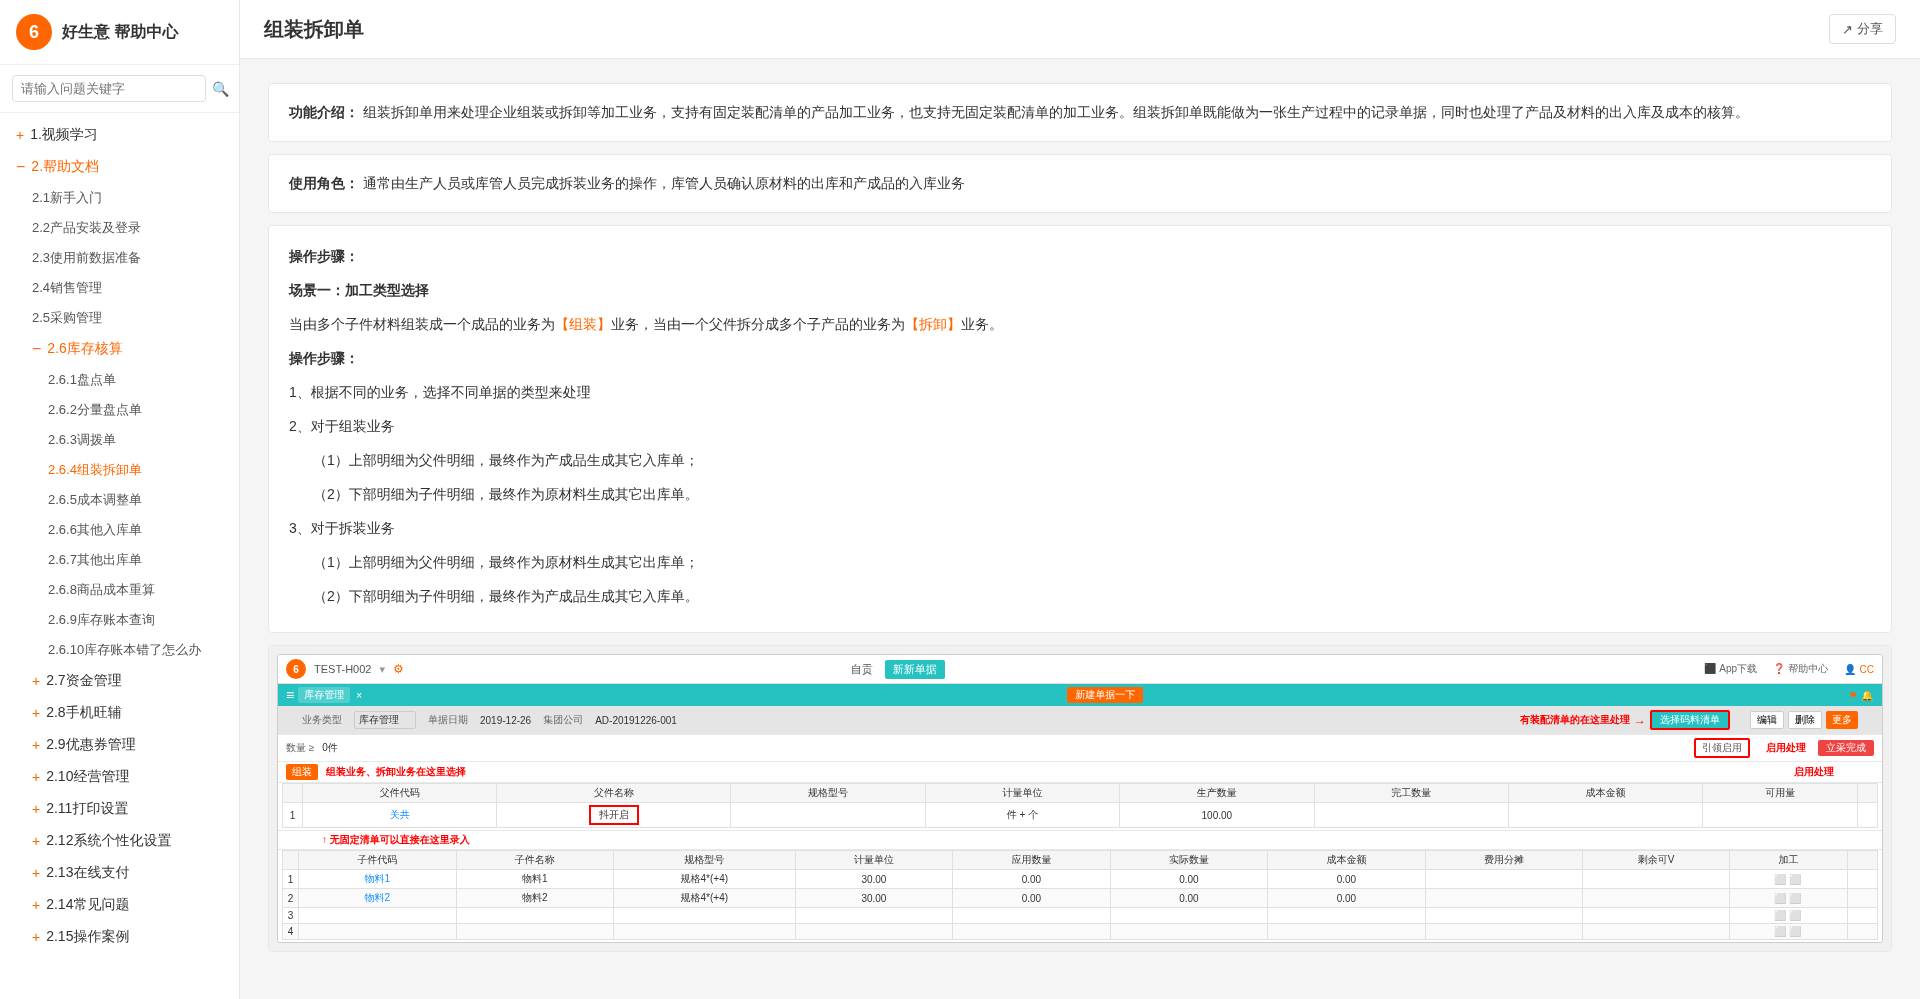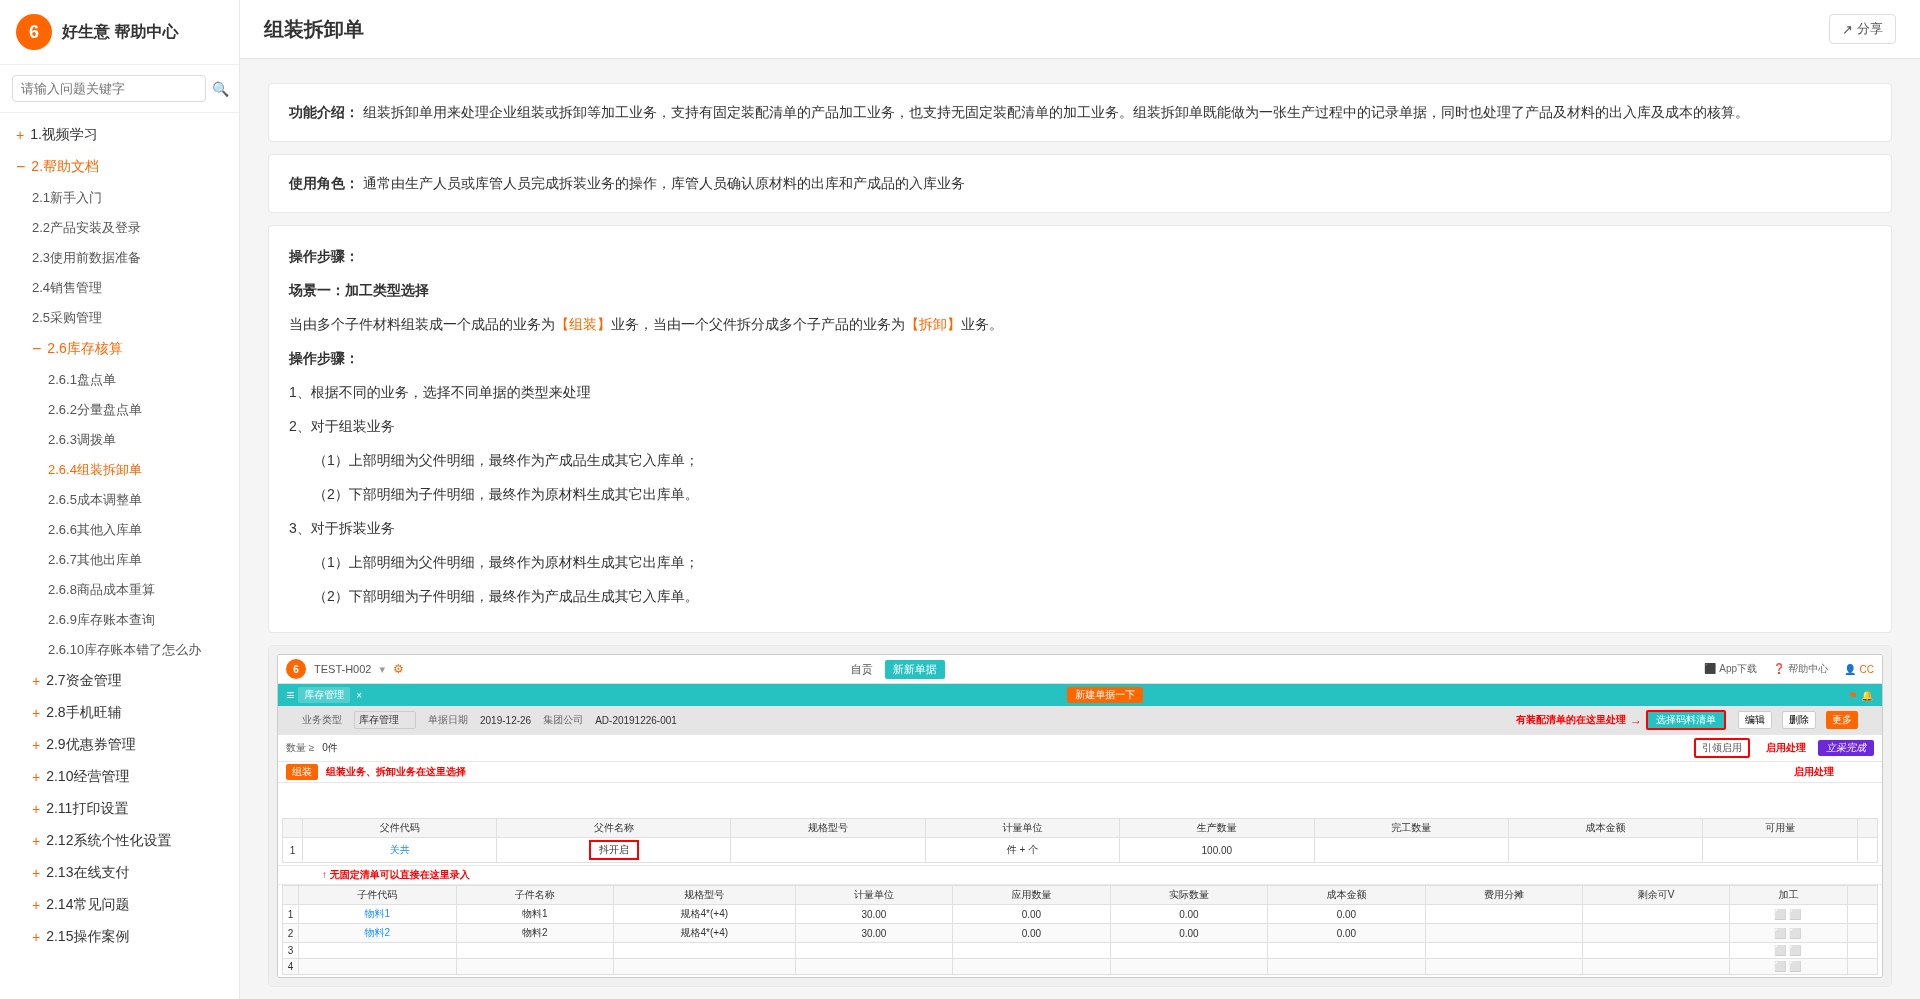--- a/index.html
+++ b/index.html
@@ -458,46 +458,46 @@
             <span>2019-12-26</span>
             <span style="color:#666;">集团公司</span>
             <span>AD-20191226-001</span>
             <div style="flex:1;"></div>
 
             <div style="position:relative; display:inline-flex; align-items:center; gap:4px;">
               <span style="color:red; font-size:10px; font-weight:bold;">有装配清单的在这里处理</span>
               <span style="color:red; font-size:12px;">→</span>
               <button style="background:#26c2c2; color:#fff; border:none; border-radius:2px; padding:1px 8px; font-size:10px; border:2px solid red;">选择码料清单</button>
             </div>
-            <div style="display:flex; gap:10px;">
+            <div style="margin-left:8px; display:flex; gap:4px;">
               <button style="background:#fff; border:1px solid #ccc; border-radius:2px; padding:1px 6px; font-size:10px;">编辑</button>
               <button style="background:#fff; border:1px solid #ccc; border-radius:2px; padding:1px 6px; font-size:10px;">删除</button>
               <button style="background:#f60; color:#fff; border:none; border-radius:2px; padding:1px 6px; font-size:10px;">更多</button>
             </div>
           </div>
 
           <div style="display:flex; padding:3px 8px; background:#fff; border-bottom:1px solid #e8e8e8; font-size:10px; align-items:center; gap:8px; position:relative;">
             <span style="color:#666;">数量 ≥</span>
             <span>0件</span>
             <div style="flex:1;"></div>
 
             <span style="border:1px solid #ccc; padding:1px 6px; border-radius:2px; border:2px solid red; color:#555;">引领启用</span>
             <span style="color:red; font-size:10px; font-weight:bold; margin-left:8px;">启用处理</span>
-            <button style="background:#6d28d9; color:#fff; border:none; border-radius:2px; padding:1px 8px; font-size:10px; margin-left:4px;font-style:italic;">立采完成</button>
+            <button style="background:#ef4444; color:#fff; border:none; border-radius:2px; padding:1px 8px; font-size:10px; margin-left:4px;">立采完成</button>
           </div>
 
           <div style="display:flex; padding:2px 8px; background:#fff; border-bottom:1px solid #e8e8e8; font-size:10px; align-items:center; gap:8px; position:relative;">
             <span style="background:#f60; color:#fff; padding:1px 6px; border-radius:2px; font-size:10px;">组装</span>
             <span style="color:red; font-weight:bold; font-size:10px;">组装业务、拆卸业务在这里选择</span>
             <div style="flex:1;"></div>
             <span style="color:red; font-weight:bold; font-size:10px; margin-right:40px;">启用处理</span>
           </div>
 
           <div style="padding:0 4px 2px; background:#fff;">
-            <table class="mock-table" style="width:100%;margin-top:35px;">
+            <table class="mock-table" style="width:100%;">
               <thead>
                 <tr>
                   <th style="width:20px;"></th>
                   <th>父件代码</th>
                   <th>父件名称</th>
                   <th>规格型号</th>
                   <th>计量单位</th>
                   <th>生产数量</th>
                   <th>完工数量</th>
                   <th>成本金额</th>

